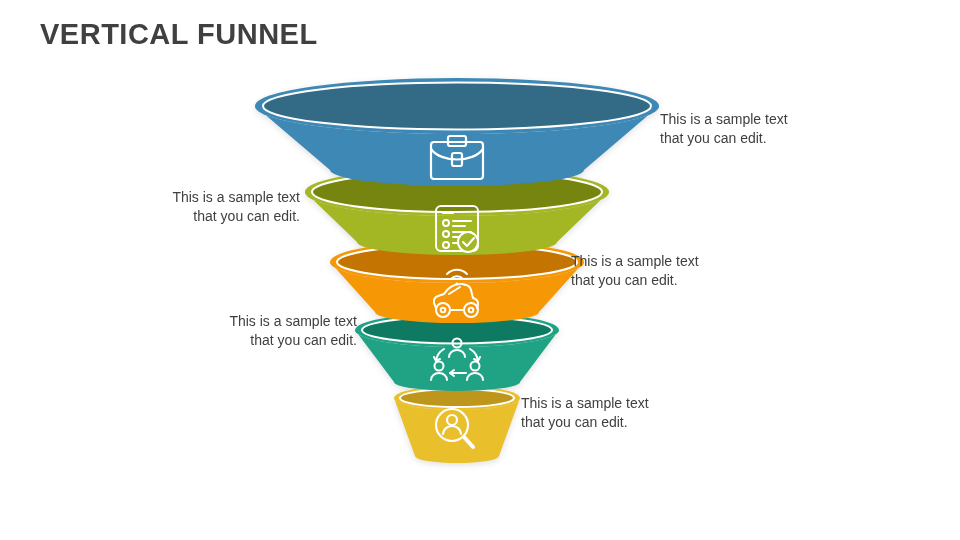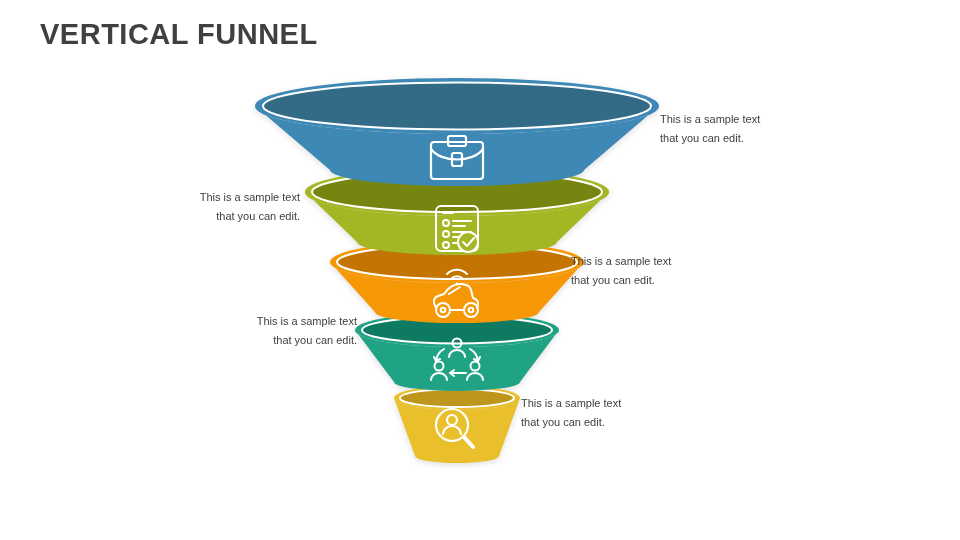--- a/index.html
+++ b/index.html
@@ -18,21 +18,21 @@
     font-weight:bold;
     letter-spacing:0.5px;
     color:#404040;
   }
   .funnel-svg{
     position:absolute;left:0;top:0;
     filter:drop-shadow(0 2px 3px rgba(0,0,0,0.12));
   }
   .cap{
     position:absolute;
-    font-size:11px;
+    font-size:14px;
     line-height:19px;
     color:#404040;
     white-space:nowrap;
   }
   .cap span{display:block;}
   .cap-right{text-align:left;}
   .cap-left{text-align:right;}
   #cap1{left:660px;top:110px;}
   #cap2{right:660px;top:188px;}
   #cap3{left:571px;top:252px;}

